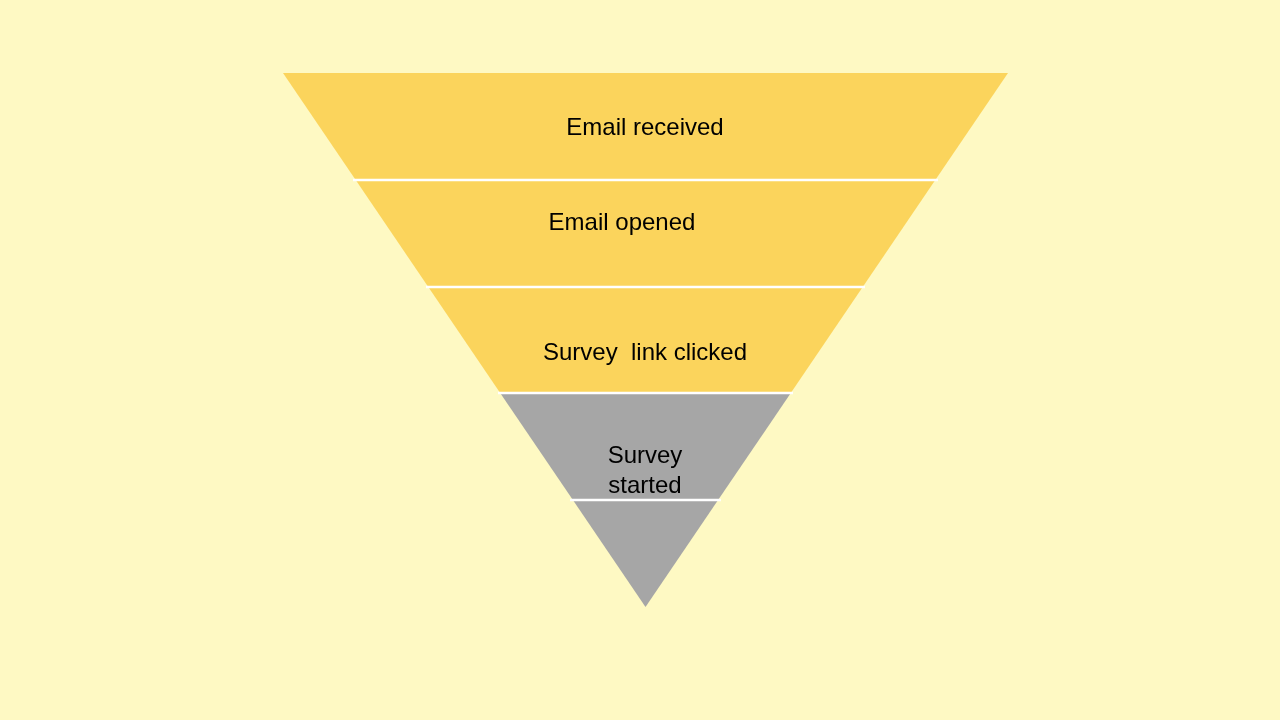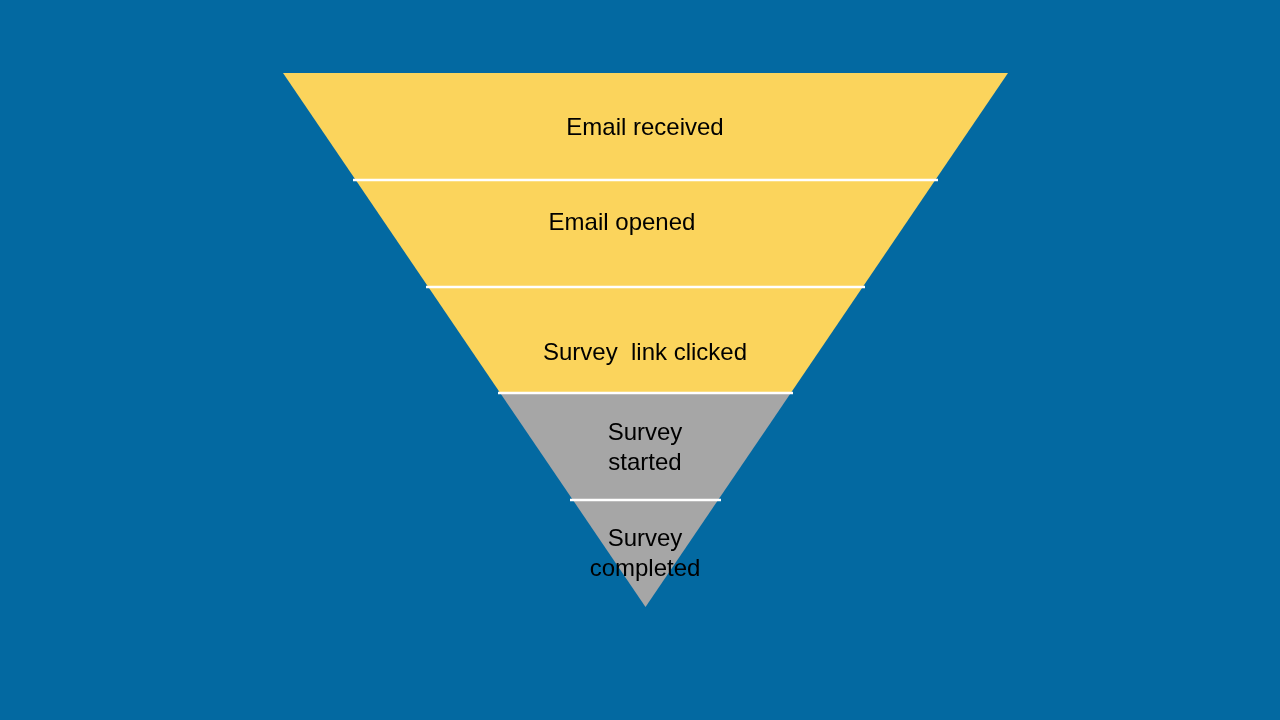--- a/index.html
+++ b/index.html
@@ -4,21 +4,21 @@
 <style>
   html, body {
     margin: 0;
     padding: 0;
     background: #ffffff;
   }
   .slide {
     position: relative;
     width: 1280px;
     height: 720px;
-    background: #0369a1;
+    background: #fef9c3;
     overflow: hidden;
     font-family: "Liberation Sans", sans-serif;
   }
   .funnel-svg {
     position: absolute;
     left: 0;
     top: 0;
     width: 1280px;
     height: 720px;
     display: block;
@@ -38,21 +38,21 @@
     justify-content: center;
     text-align: center;
     font-size: 24px;
     line-height: 30px;
     color: #000000;
     white-space: pre-wrap;
   }
   .stage-label.l1 { left: 345px; top: 74px;  width: 600px; height: 105px; }
   .stage-label.l2 { left: 362px; top: 181px; width: 520px; height: 81px; }
   .stage-label.l3 { left: 445px; top: 288px; width: 400px; height: 128px; }
-  .stage-label.l4 { left: 580px; top: 394px; width: 130px; height: 105px; }
+  .stage-label.l4 { left: 580px; top: 417px; width: 130px; height: 105px; }
   .stage-label.l5 { left: 580px; top: 501px; width: 130px; height: 104px; }
 </style>
 </head>
 <body>
 
 <div class="slide">
 
   <svg class="funnel-svg" viewBox="0 0 1280 720" xmlns="http://www.w3.org/2000/svg">
     <polygon points="283,73 1008,73 935.3,180 355.7,180" fill="#FBD45C"></polygon>
     <polygon points="355.7,180 935.3,180 862.7,287 428.3,287" fill="#FBD45C"></polygon>
@@ -64,16 +64,15 @@
     <line x1="426" y1="287" x2="865" y2="287" stroke-width="2.5" stroke="#ffffff"></line>
     <line x1="498" y1="393" x2="793" y2="393" stroke-width="2.5" stroke="#ffffff"></line>
     <line x1="570" y1="500" x2="721" y2="500" stroke-width="2.5" stroke="#ffffff"></line>
   </svg>
 
   <div class="label-layer">
     <div class="stage-label l1">Email received</div>
     <div class="stage-label l2">Email opened</div>
     <div class="stage-label l3">Survey  link clicked</div>
     <div class="stage-label l4">Survey started</div>
-    <div class="stage-label l5">Survey completed</div>
   </div>
 
 </div>
 
 </body></html>

